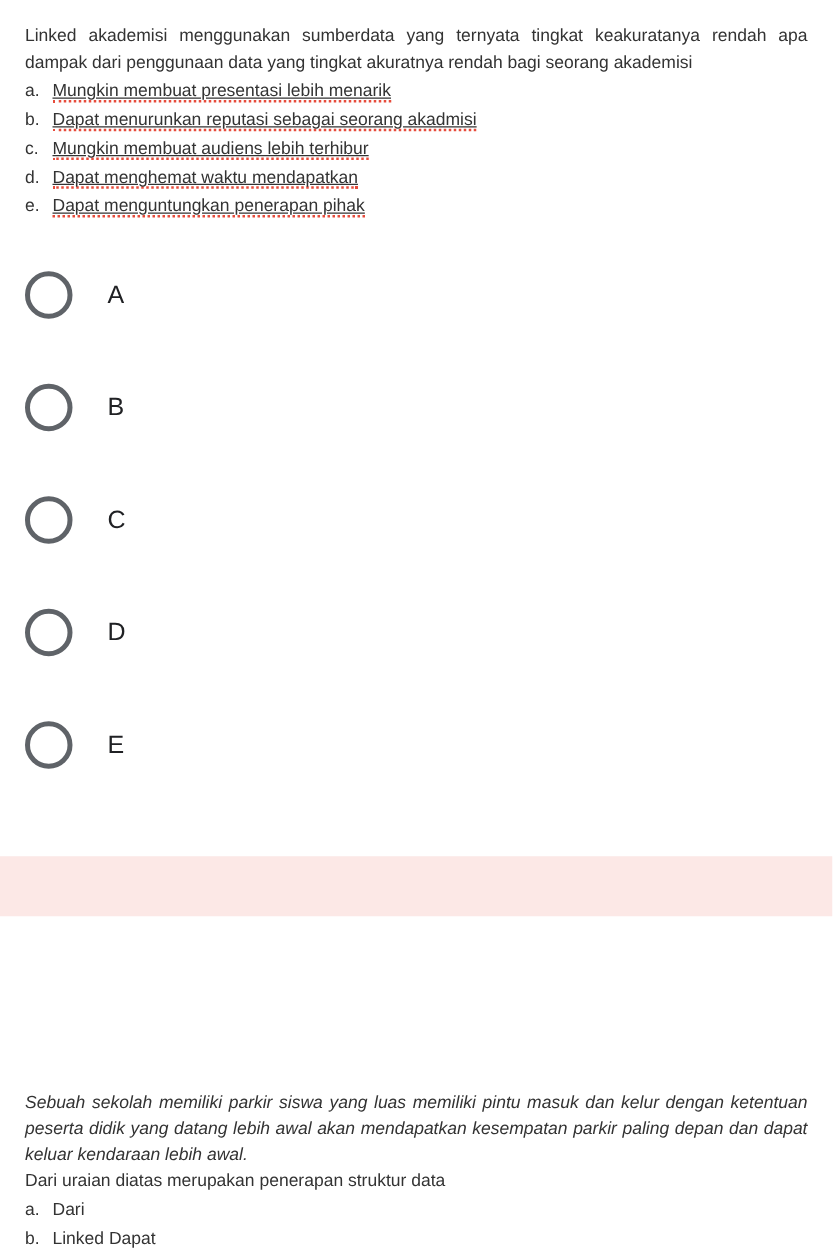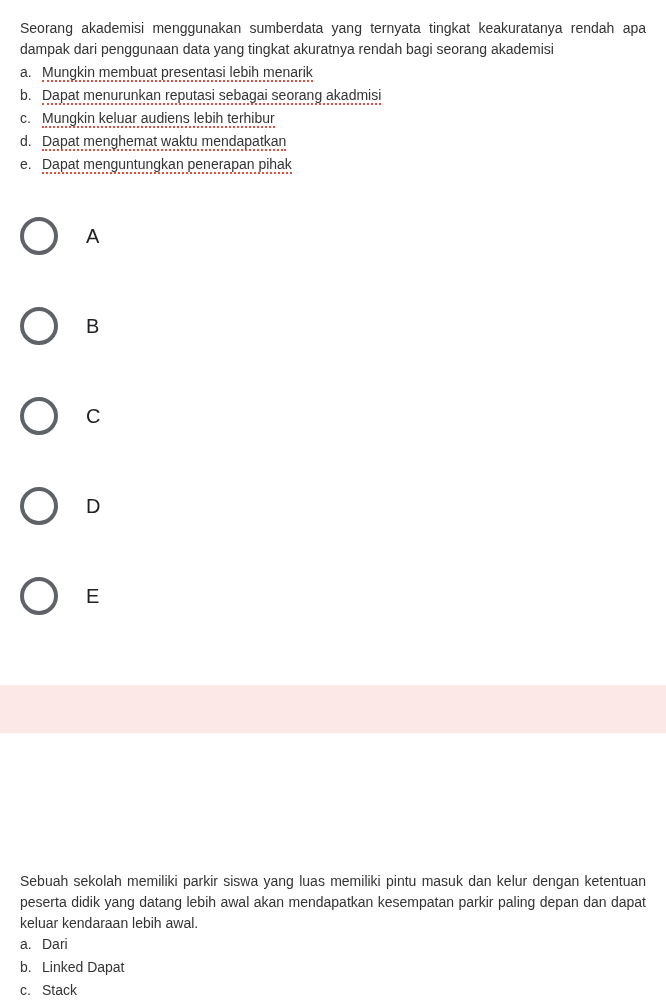--- a/index.html
+++ b/index.html
@@ -35,20 +35,21 @@
       width: 22px;
       flex-shrink: 0;
     }
     .option-text {
       flex: 1;
     }
     .underline-spellcheck {
       border-bottom: 2px dotted #e74c3c;
       padding-bottom: 0px;
       display: inline;
+      text-decoration: underline;
     }
     .radio-options {
       padding: 30px 20px 40px 20px;
     }
     .radio-row {
       display: flex;
       align-items: center;
       margin-bottom: 52px;
     }
     .radio-circle {
@@ -68,39 +69,40 @@
       width: 100%;
       height: 48px;
       background: #fce8e6;
     }
     .spacer {
       height: 120px;
     }
     .q2-text {
       text-align: justify;
       line-height: 1.5;
+      font-style: italic;
     }
   </style>
 </head>
 <body>
 
 <div class="question-block">
-  <div class="question-text">Seorang akademisi menggunakan sumberdata yang ternyata tingkat keakuratanya rendah apa dampak dari penggunaan data yang tingkat akuratnya rendah bagi seorang akademisi</div>
+  <div class="question-text">Linked akademisi menggunakan sumberdata yang ternyata tingkat keakuratanya rendah apa dampak dari penggunaan data yang tingkat akuratnya rendah bagi seorang akademisi</div>
   <div class="option-list">
     <div class="option-row">
       <span class="option-letter">a.</span>
       <span class="option-text"><span class="underline-spellcheck">Mungkin membuat presentasi lebih menarik</span></span>
     </div>
     <div class="option-row">
       <span class="option-letter">b.</span>
       <span class="option-text"><span class="underline-spellcheck">Dapat menurunkan reputasi sebagai seorang akadmisi</span></span>
     </div>
     <div class="option-row">
       <span class="option-letter">c.</span>
-      <span class="option-text"><span class="underline-spellcheck">Mungkin keluar audiens lebih terhibur</span></span>
+      <span class="option-text"><span class="underline-spellcheck">Mungkin membuat audiens lebih terhibur</span></span>
     </div>
     <div class="option-row">
       <span class="option-letter">d.</span>
       <span class="option-text"><span class="underline-spellcheck">Dapat menghemat waktu mendapatkan</span></span>
     </div>
     <div class="option-row">
       <span class="option-letter">e.</span>
       <span class="option-text"><span class="underline-spellcheck">Dapat menguntungkan penerapan pihak</span></span>
     </div>
   </div>
@@ -128,20 +130,21 @@
     <span class="radio-label">E</span>
   </div>
 </div>
 
 <div class="divider-band"></div>
 
 <div class="spacer"></div>
 
 <div class="question-block">
   <div class="q2-text">Sebuah sekolah memiliki parkir siswa yang luas memiliki pintu masuk dan kelur dengan ketentuan peserta didik yang datang lebih awal akan mendapatkan kesempatan parkir paling depan dan dapat keluar kendaraan lebih awal.</div>
+  <div class="question-text">Dari uraian diatas merupakan penerapan struktur data</div>
   <div class="option-list">
     <div class="option-row">
       <span class="option-letter">a.</span>
       <span class="option-text">Dari</span>
     </div>
     <div class="option-row">
       <span class="option-letter">b.</span>
       <span class="option-text">Linked Dapat</span>
     </div>
     <div class="option-row">

